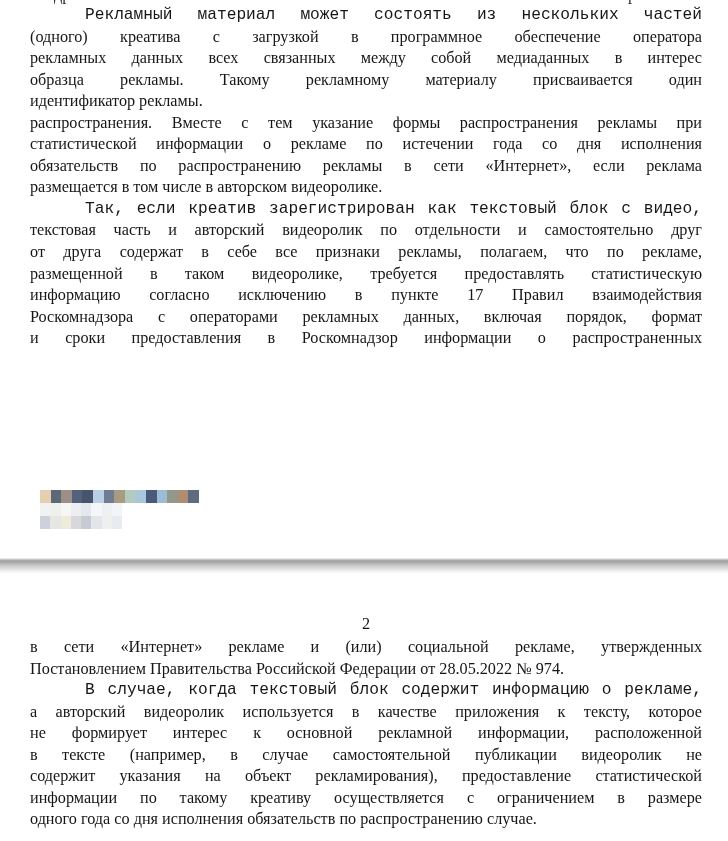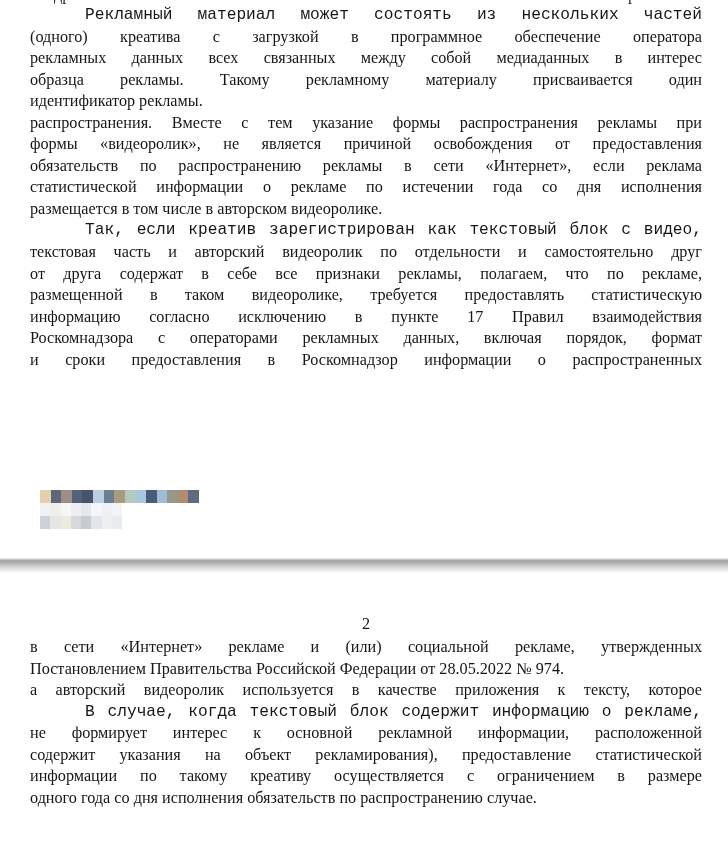--- a/index.html
+++ b/index.html
@@ -69,23 +69,22 @@
     <div class="textblock" id="p1-text">
         <div>
           <div class="ln j first">Рекламный материал может состоять из нескольких частей (элементов).</div>
           <div class="ln j">(одного) креатива с загрузкой в программное обеспечение оператора</div>
           <div class="ln j">рекламных данных всех связанных между собой медиаданных в интерес</div>
           <div class="ln j">образца рекламы. Такому рекламному материалу присваивается один</div>
           <div class="ln last">идентификатор рекламы.</div>
         </div>
         <div>
           <div class="ln j">распространения. Вместе с тем указание формы распространения рекламы при</div>
-          <div class="ln j">формы «видеоролик», не является причиной освобождения от предоставления</div>
+          <div class="ln j">статистической информации о рекламе по истечении года со дня исполнения</div>
           <div class="ln j">обязательств по распространению рекламы в сети «Интернет», если реклама</div>
-          <div class="ln j">статистической информации о рекламе по истечении года со дня исполнения</div>
           <div class="ln last">размещается в том числе в авторском видеоролике.</div>
         </div>
         <div>
           <div class="ln j first">Так, если креатив зарегистрирован как текстовый блок с видео, при этом</div>
           <div class="ln j">текстовая часть и авторский видеоролик по отдельности и самостоятельно друг</div>
           <div class="ln j">от друга содержат в себе все признаки рекламы, полагаем, что по рекламе,</div>
           <div class="ln j">размещенной в таком видеоролике, требуется предоставлять статистическую</div>
           <div class="ln j">информацию согласно исключению в пункте 17 Правил взаимодействия</div>
           <div class="ln j">Роскомнадзора с операторами рекламных данных, включая порядок, формат</div>
           <div class="ln j">и сроки предоставления в Роскомнадзор информации о распространенных</div>
@@ -135,23 +134,24 @@
   <div id="separator"></div>
 
   <div class="page" id="page2">
     <div class="page-number">2</div>
     <div class="textblock" id="p2-text">
         <div>
           <div class="ln j">в сети «Интернет» рекламе и (или) социальной рекламе, утвержденных</div>
           <div class="ln last">Постановлением Правительства Российской Федерации от 28.05.2022 № 974.</div>
         </div>
         <div>
+          <div class="ln j first">В случае, когда текстовый блок содержит информацию о рекламе,</div>
           <div class="ln j">а авторский видеоролик используется в качестве приложения к тексту, которое</div>
-          <div class="ln j first">В случае, когда текстовый блок содержит информацию о рекламе,</div>
           <div class="ln j">не формирует интерес к основной рекламной информации, расположенной</div>
+          <div class="ln j">в тексте (например, в случае самостоятельной публикации видеоролик не</div>
           <div class="ln j">содержит указания на объект рекламирования), предоставление статистической</div>
           <div class="ln j">информации по такому креативу осуществляется с ограничением в размере</div>
           <div class="ln last">одного года со дня исполнения обязательств по распространению случае.</div>
         </div>
       </div>
   </div>
 
 </div>
 
 </body></html>

